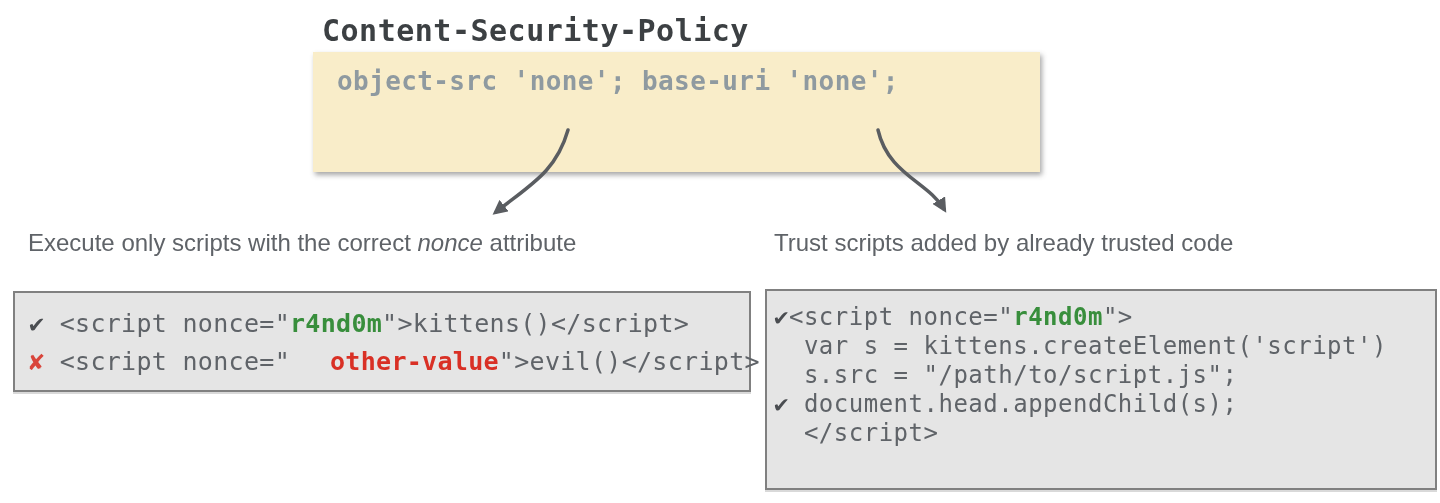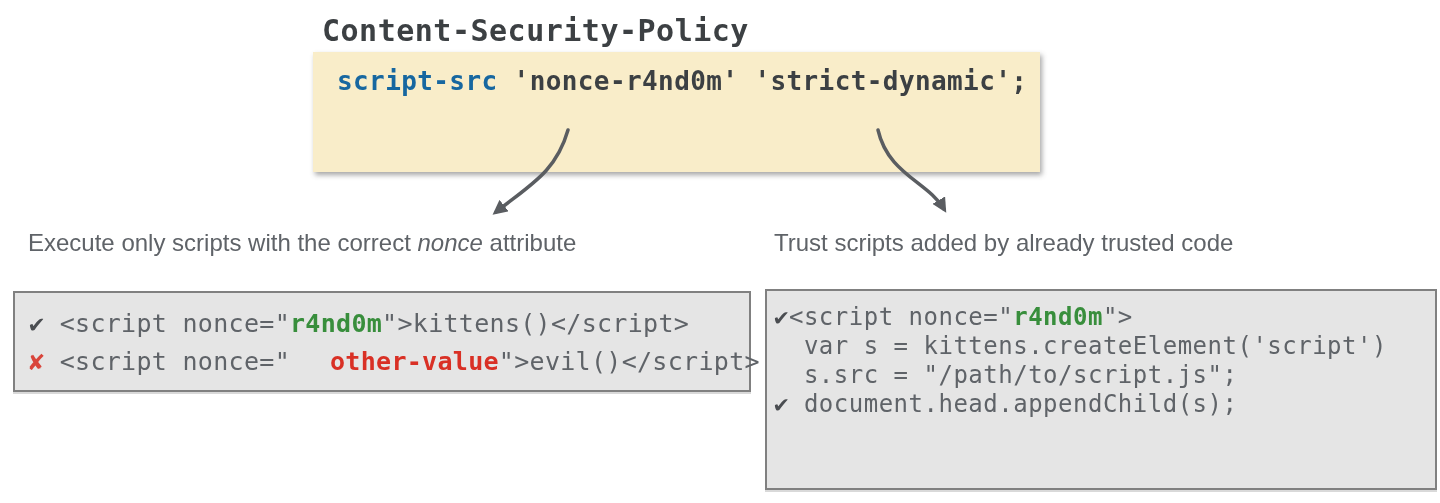--- a/index.html
+++ b/index.html
@@ -114,21 +114,21 @@
   }
 </style>
 </head>
 <body>
 
 <div class="canvas">
 
   <div class="title">Content-Security-Policy</div>
 
   <div class="policy-box">
-      <div class="rich-line"><span class="seg-blue">script-src</span><span class="seg-dark"> 'nonce-r4nd0m' 'strict-dynamic';</span></div>
+      <div class="rich-line"><span class="seg-muted">object-src 'none'; base-uri 'none';</span></div>
     </div>
 
   <svg class="arrow-layer" viewBox="0 0 1440 503" xmlns="http://www.w3.org/2000/svg">
     <defs>
       <marker id="ah" viewBox="0 0 10 10" refX="7" refY="5" markerWidth="4.2" markerHeight="4.2" orient="auto-start-reverse">
         <path d="M 0 0 L 10 5 L 0 10 z" fill="currentColor"></path>
       </marker>
     </defs>
     <path d="M 568 130 C 556 172, 530 185, 496 212" fill="none" stroke="currentColor" stroke-width="3.5" stroke-linecap="round" marker-end="url(#ah)"></path>
     <path d="M 878 130 C 888 174, 928 182, 944 209" fill="none" stroke="currentColor" stroke-width="3.5" stroke-linecap="round" marker-end="url(#ah)"></path>
@@ -145,15 +145,16 @@
   <div class="code-box left-box">
       <div class="rich-line"><span class="seg-check">✔</span><span class="seg-plain"> &lt;script nonce="</span><span class="seg-green">r4nd0m</span><span class="seg-plain">"&gt;kittens()&lt;/script&gt;</span></div>
       <div class="rich-line"><span class="seg-cross">✘</span><span class="seg-plain"> &lt;script nonce="</span><span class="seg-red">other-value</span><span class="seg-plain">"&gt;evil()&lt;/script&gt;</span></div>
     </div>
 
   <div class="code-box right-box">
       <div class="rich-line"><span class="seg-check">✔</span><span class="seg-plain">&lt;script nonce="</span><span class="seg-green">r4nd0m</span><span class="seg-plain">"&gt;</span></div>
       <div class="rich-line"><span class="seg-plain">  var s = kittens.createElement('script')</span></div>
       <div class="rich-line"><span class="seg-plain">  s.src = "/path/to/script.js";</span></div>
       <div class="rich-line"><span class="seg-check">✔</span><span class="seg-plain"> document.head.appendChild(s);</span></div>
+      <div class="rich-line"><span class="seg-plain">  &lt;/script&gt;</span></div>
     </div>
 
 </div>
 
 </body></html>

